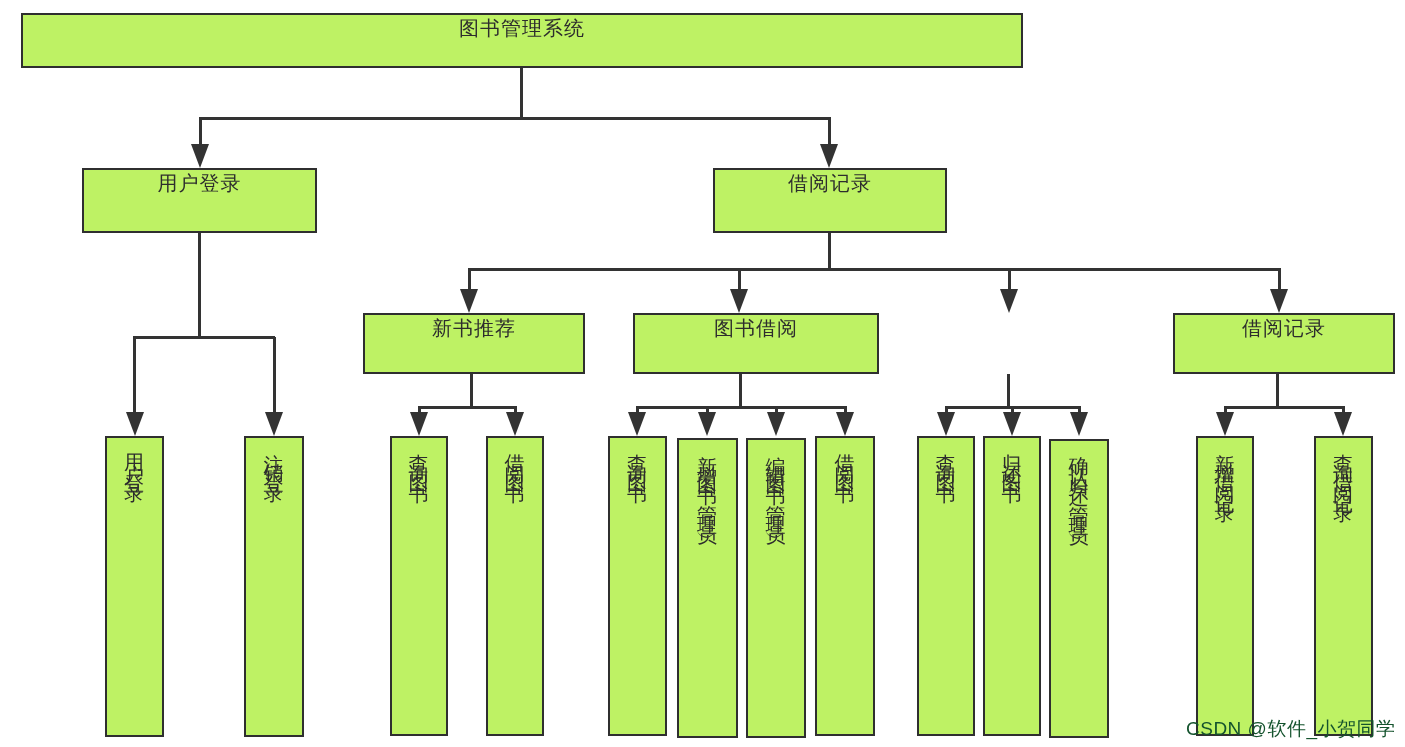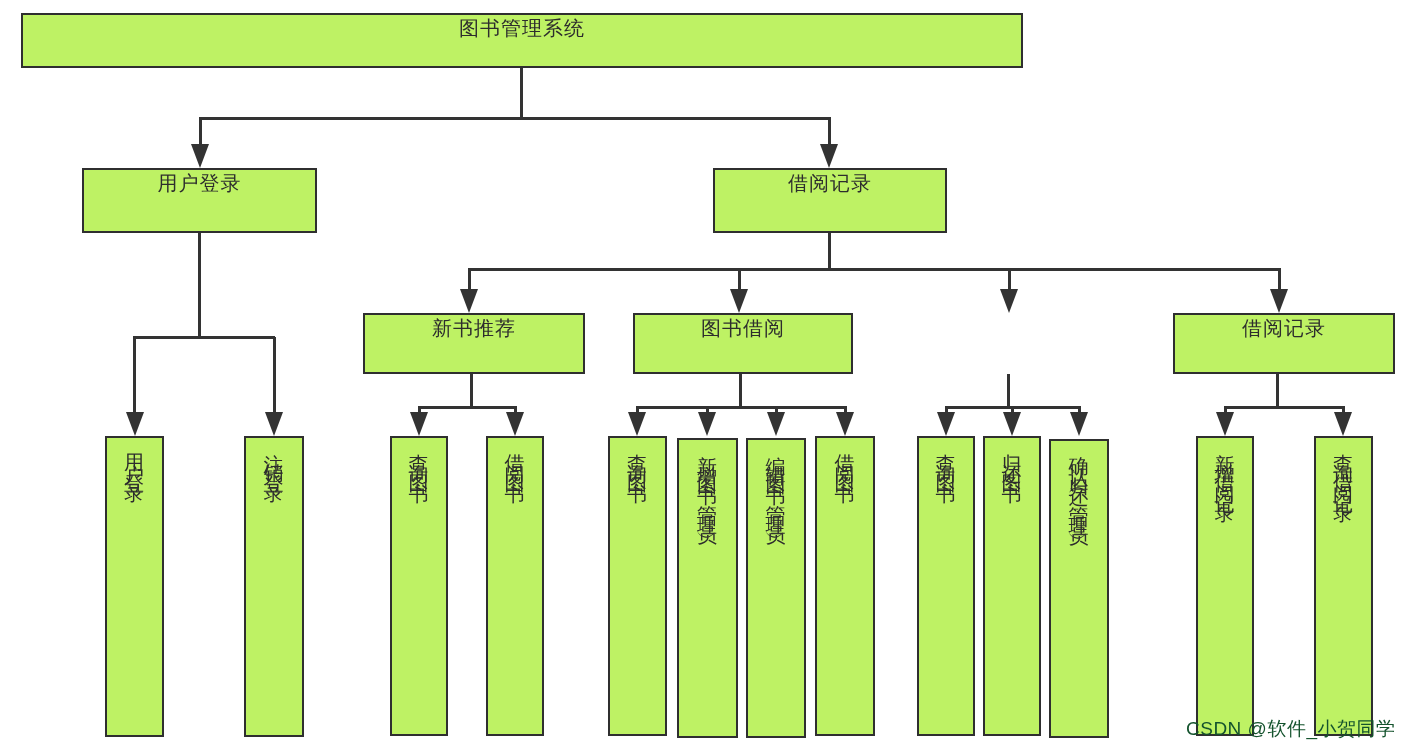--- a/index.html
+++ b/index.html
@@ -69,21 +69,21 @@
   <div class="vline" style="left:737.5px; top:269px; height:20px;"></div>
   <div class="arrow" style="left:730px; top:289px;"></div>
   <div class="vline" style="left:1007.5px; top:269px; height:20px;"></div>
   <div class="arrow" style="left:1000px; top:289px;"></div>
   <div class="vline" style="left:1277.5px; top:269px; height:20px;"></div>
   <div class="arrow" style="left:1270px; top:289px;"></div>
 
   <div class="box hbox" style="left:363px; top:313px; width:222px; height:61px;">
     <span>新书推荐</span>
   </div>
-  <div class="box hbox" style="left:633px; top:313px; width:220px; height:61px;">
+  <div class="box hbox" style="left:633px; top:313px; width:246px; height:61px;">
     <span>图书借阅</span>
   </div>
   <div class="box hbox" style="left:1173px; top:313px; width:222px; height:61px;">
     <span>借阅记录</span>
   </div>
 
   <div class="vline" style="left:469.5px; top:374px; height:33px;"></div>
   <div class="hline" style="left:417.5px; top:405.5px; width:99px;"></div>
   <div class="vline" style="left:417.5px; top:407px; height:6px;"></div>
   <div class="arrow" style="left:410px; top:412px;"></div>

